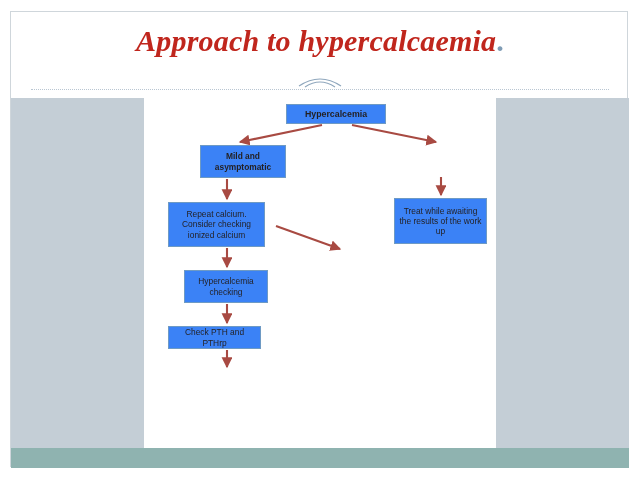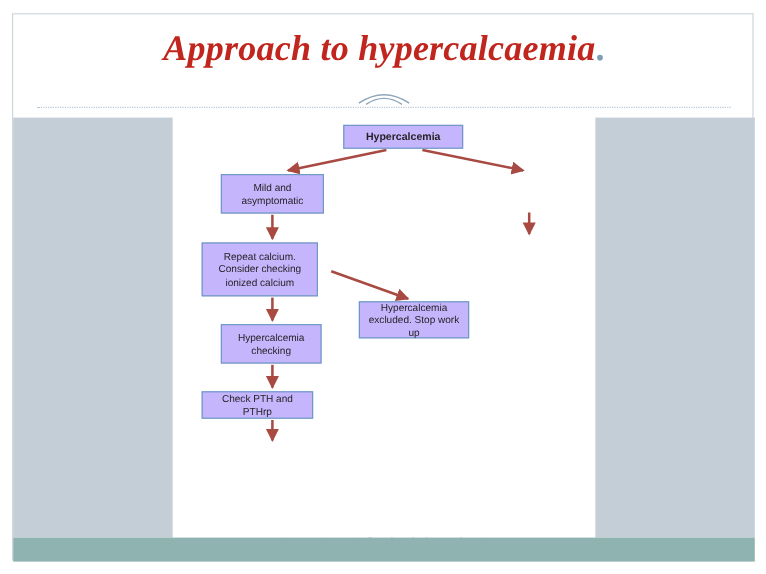--- a/index.html
+++ b/index.html
@@ -21,29 +21,29 @@
 
   
   .panel{position:absolute;top:86px;width:133px;height:350px;background:#c4ced6;}
   .panel.left{left:0px;}
   .panel.right{left:485px;}
 
   
   .figure{position:absolute;left:133px;top:86px;width:352px;height:350px;background:#ffffff;
           overflow:hidden;}
 
-  .node{position:absolute;box-sizing:border-box;border:1.3px solid #6e9ac4;background:#c4b5fd;
+  .node{position:absolute;box-sizing:border-box;border:1.3px solid #6e9ac4;background:#3b82f6;
         display:flex;align-items:center;justify-content:center;text-align:center;
         font-family:"Liberation Sans",sans-serif;color:#231f20;line-height:1.22;
         font-size:8.4px;padding:2px 3px;}
   .node.bold{font-weight:700;font-size:8.8px;}
 
   
   #n-top        {left:142px; top:6px;  width:100px; height:20px;}
-  #n-mild       {left:40px;  top:47px; width:86px;  height:33px;}
+  #n-mild       {left:56px;  top:47px; width:86px;  height:33px;font-weight:bold;}
   #n-modsev     {left:250px; top:47px; width:95px;  height:31px;}
   #n-repeat     {left:24px;  top:104px;width:97px;  height:45px;}
   #n-treat      {left:250px; top:100px;width:93px;  height:46px;}
   #n-excluded   {left:155px; top:153px;width:92px;  height:31px;}
   #n-confirmed  {left:40px;  top:172px;width:84px;  height:33px;}
   #n-pth        {left:24px;  top:228px;width:93px;  height:23px;}
   #n-bottom     {left:20px;  top:272px;width:150px; height:68px;}
 
   .fig-caption{position:absolute;left:18px;top:348px;width:316px;font-size:9px;
                color:#4a5a66;text-align:center;white-space:nowrap;overflow:hidden;
@@ -86,21 +86,21 @@
         <path d="M132,128 L196,151"></path>
         <path d="M83,150 L83,169"></path>
         <path d="M83,206 L83,225"></path>
         <path d="M83,252 L83,269"></path>
       </g>
     </svg>
 
     <div class="node bold" id="n-top">Hypercalcemia</div>
     <div class="node" id="n-mild">Mild and asymptomatic</div>
     <div class="node" id="n-repeat">Repeat calcium. Consider checking ionized calcium</div>
-    <div class="node" id="n-excluded">Hypercalcemia excluded. Stop work up</div>
+    <div class="node" id="n-treat">Treat while awaiting the results of the work up</div>
     <div class="node" id="n-confirmed">Hypercalcemia checking</div>
     <div class="node" id="n-pth">Check PTH and PTHrp</div>
 
     <div class="fig-caption">Figure 1: Diagnostic flowchart for hypercalcaemia</div>
   </div>
 
   <div class="footer"></div>
 </div>
 
 </body></html>

